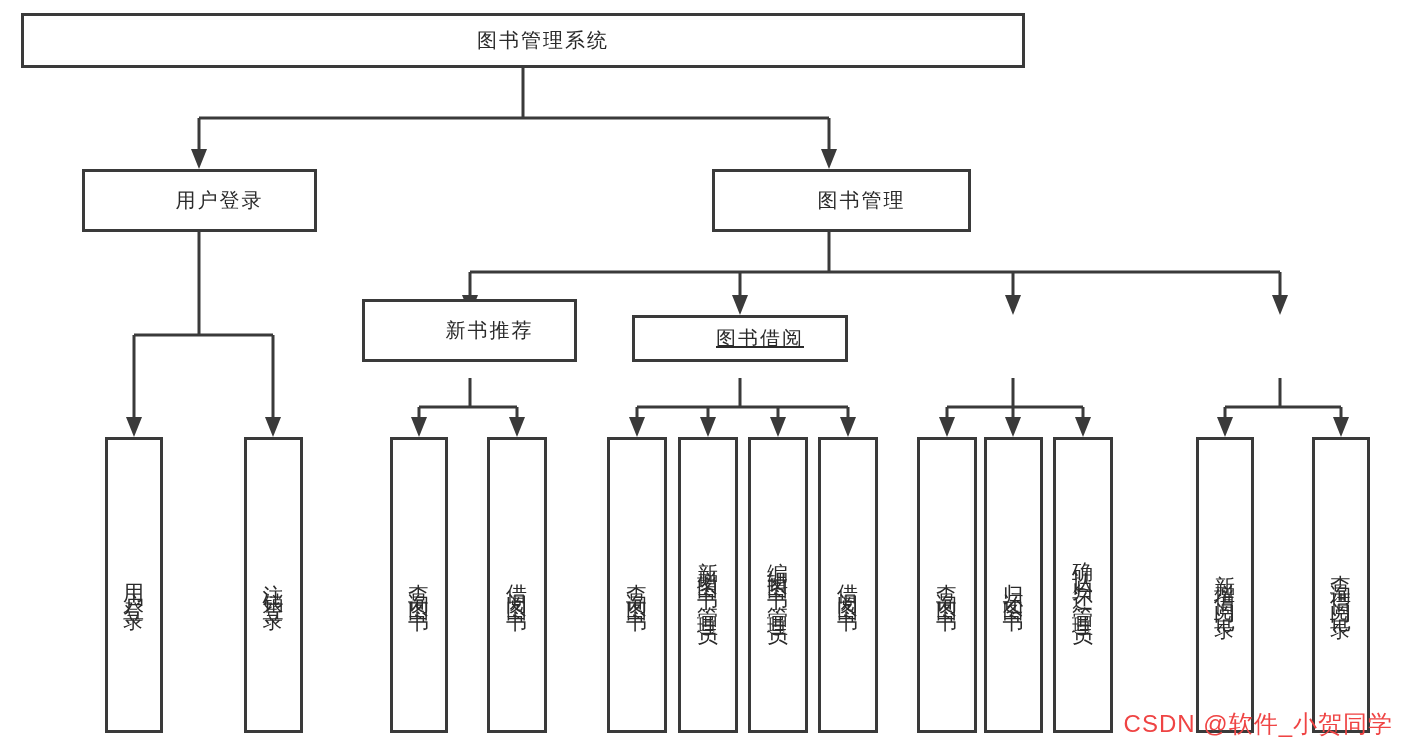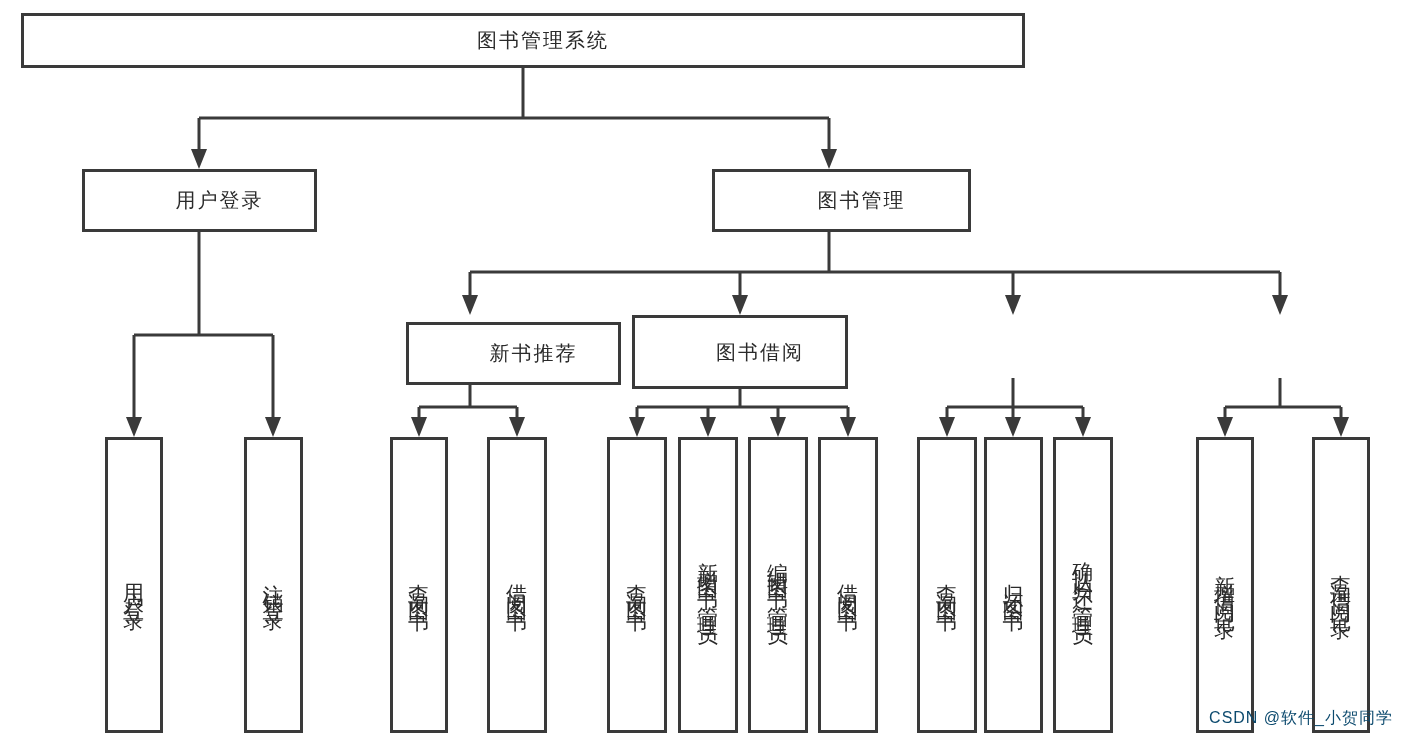--- a/index.html
+++ b/index.html
@@ -32,24 +32,24 @@
     writing-mode: vertical-rl;
     text-orientation: mixed;
     font-size: 21px;
     line-height: 1;
     letter-spacing: 9px;
     color: #2a2a2a;
   }
   .watermark {
     position: absolute;
     right: 12px;
-    bottom: 18px;
-    font-size: 16px;
+    bottom: 7px;
+    font-size: 24px;
     letter-spacing: 1px;
-    color: #0c4a6e;
+    color: #ef4444;
     z-index: 5;
     white-space: nowrap;
   }
 </style>
 </head>
 <body>
 
 <div class="stage">
 
   <svg class="wires" width="1405" height="747" viewBox="0 0 1405 747">
@@ -90,22 +90,22 @@
       <polygon points="1217,417 1233,417 1225,437"></polygon>
       <polygon points="1333,417 1349,417 1341,437"></polygon>
     </g>
   </svg>
 
   <div class="box hbox" style="left:21px; top:13px; width:1004px; height:55px;">图书管理系统</div>
 
   <div class="box hbox" style="left:82px; top:169px; width:235px; height:63px;">用户登录</div>
   <div class="box hbox" style="left:712px; top:169px; width:259px; height:63px;">图书管理</div>
 
-  <div class="box hbox" style="left:362px; top:322px; width:215px; height:63px;margin-left:44px;">新书推荐</div>
-  <div class="box hbox" style="left:632px; top:315px; width:216px; height:74px;">图书借阅</div>
+  <div class="box hbox" style="left:362px; top:299px; width:215px; height:63px;">新书推荐</div>
+  <div class="box hbox" style="left:632px; top:315px; width:216px; height:47px;text-decoration:underline;">图书借阅</div>
 
   <div class="box vbox" style="left:105px; top:437px; width:58px; height:296px;">
     <span>用户登录</span>
   </div>
   <div class="box vbox" style="left:244px; top:437px; width:59px; height:296px;">
     <span>注销登录</span>
   </div>
 
   <div class="box vbox" style="left:390px; top:437px; width:58px; height:296px;">
     <span>查询图书</span>

